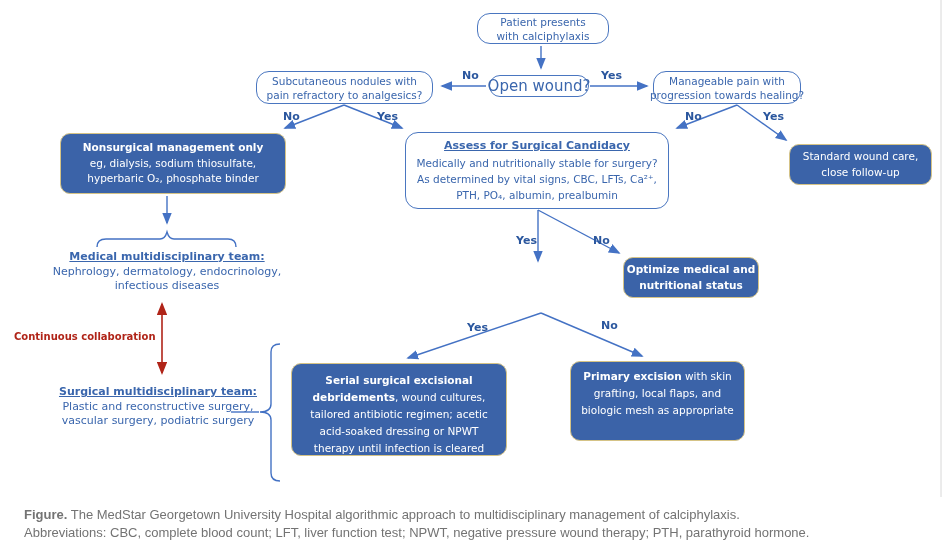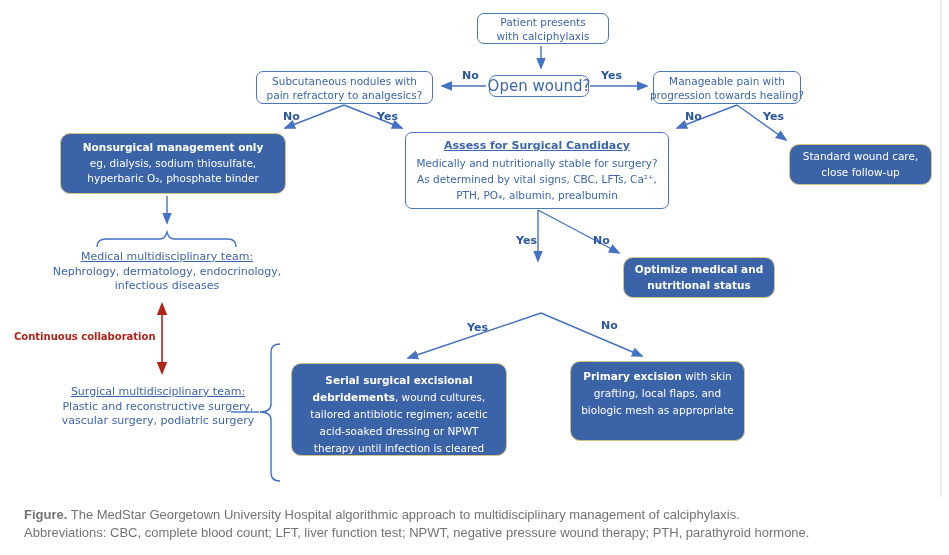--- a/index.html
+++ b/index.html
@@ -4,21 +4,21 @@
 <style>
   * { margin:0; padding:0; box-sizing:border-box; }
   html,body { background:#ffffff; }
   body { font-family:"DejaVu Sans","Liberation Sans",sans-serif; }
   .page { position:relative; width:949px; height:555px; background:#ffffff; overflow:hidden; }
   .fig { position:absolute; left:0; top:0; width:949px; height:498px; }
   svg.connectors { position:absolute; left:0; top:0; pointer-events:none; }
 
   
   .obox {
-    position:absolute; border:1.4px solid #4a76c0; border-radius:7px;
+    position:absolute; border:1.4px solid #4a76c0; border-radius:13px;
     background:#ffffff; color:#3a66ad; text-align:center;
     font-size:10.5px; line-height:14px; display:flex; flex-direction:column;
     justify-content:center; align-items:center; padding:2px 4px;
   }
   .obox .ln { display:block; white-space:nowrap; }
 
   
   .fbox {
     position:absolute; background:#3b63a8; border:1.6px solid #d5c386;
     border-radius:10px; color:#ffffff; text-align:center;
@@ -26,21 +26,21 @@
     justify-content:center; align-items:center; padding:3px 8px;
   }
   .fbox .ln { display:block; white-space:nowrap; }
   .fbox .b { font-weight:bold; }
   .fbox.para { display:block; padding:8px 10px; }
 
   .assess-title { font-weight:bold; text-decoration:underline; font-size:11px; margin-bottom:1px; }
   .lbl { position:absolute; font-weight:bold; color:#2b579e; font-size:11px; white-space:nowrap; }
 
   .team { position:absolute; text-align:center; color:#3a66ad; font-size:11px; line-height:14.5px; }
-  .team .title { text-decoration:underline; display:block; }
+  .team .title { text-decoration:underline; display:block;font-weight:bold; }
   .team .ln { display:block; white-space:nowrap; }
 
   .collab { position:absolute; color:#b02418; font-weight:bold; font-size:10px; white-space:nowrap; }
 
   .caption { position:absolute; left:24px; top:506px; width:935px; color:#737373;
     font-family:"Liberation Sans",sans-serif; font-size:13px; line-height:18px; }
   .caption .figlabel { font-weight:bold; }
 </style>
 </head>
 <body>
@@ -111,21 +111,21 @@
       <span class="ln">As determined by vital signs, CBC, LFTs, Ca²⁺,</span>
       <span class="ln">PTH, PO₄, albumin, prealbumin</span>
     </div>
 
     <div class="fbox" style="left:789px; top:144px; width:143px; height:41px; line-height:15.5px;">
       <span class="ln">Standard wound care,</span>
       <span class="ln">close follow-up</span>
     </div>
 
 
-    <div class="fbox" style="left:623px; top:257px; width:152px; height:41px; line-height:15.5px;">
+    <div class="fbox" style="left:623px; top:257px; width:136px; height:41px; line-height:15.5px;">
       <span class="ln b">Optimize medical and</span>
       <span class="ln b">nutritional status</span>
     </div>
 
     <div class="fbox para" style="left:291px; top:363px; width:216px; height:93px; line-height:17px;">
       <span class="b">Serial surgical excisional debridements</span><span>, wound cultures, tailored antibiotic regimen; acetic acid-soaked dressing or NPWT therapy until infection is cleared</span>
     </div>
 
     <div class="fbox para" style="left:570px; top:361px; width:175px; height:80px; line-height:17px; padding-top:6px;">
       <span class="b">Primary excision</span><span> with skin grafting, local flaps, and biologic mesh as appropriate</span>

